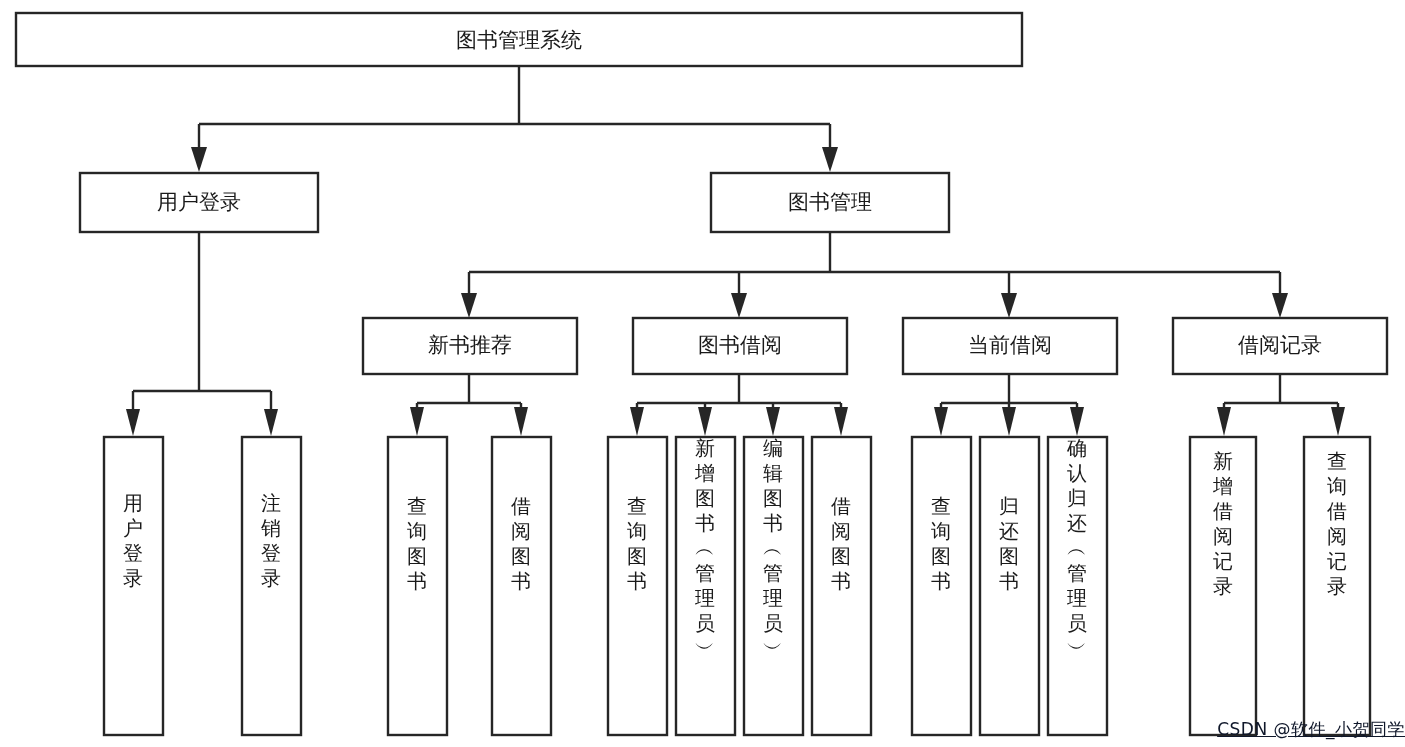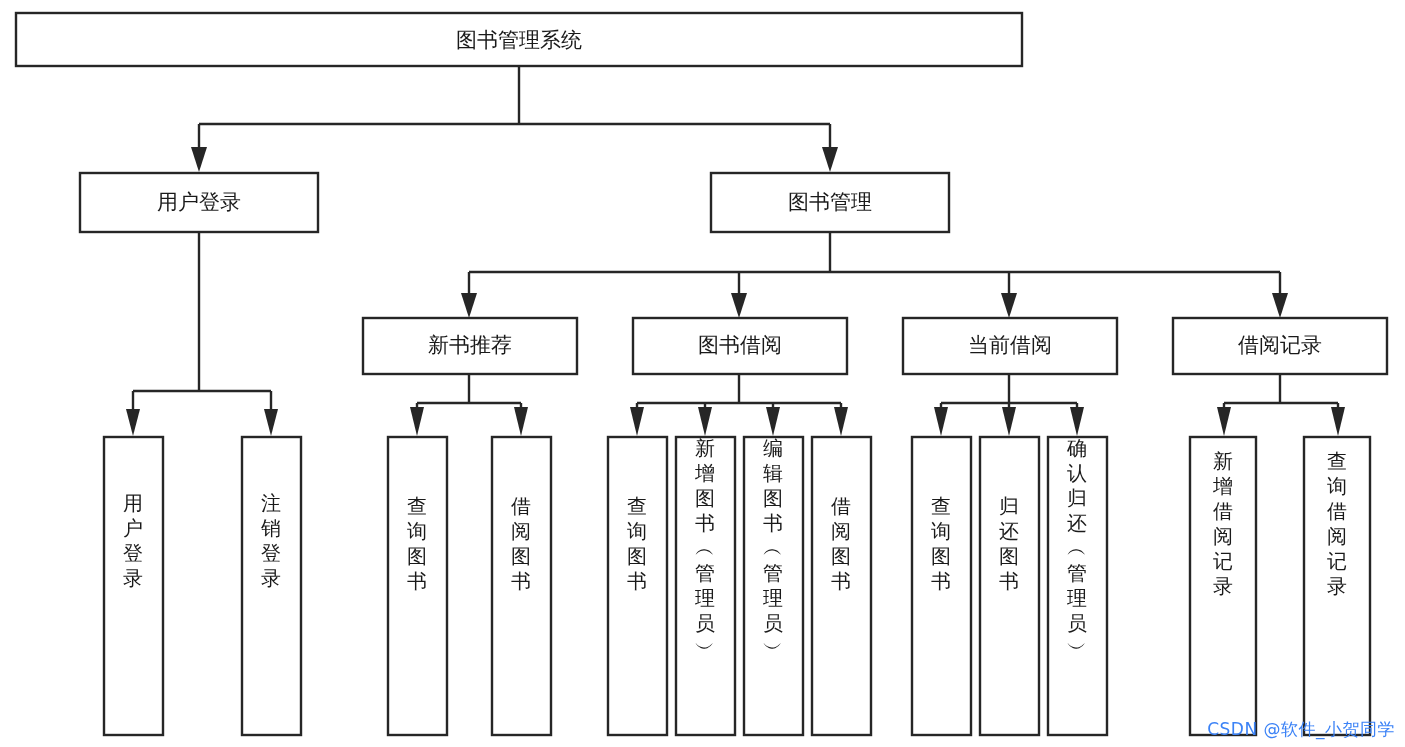--- a/index.html
+++ b/index.html
@@ -50,28 +50,29 @@
     dominant-baseline: middle;
   }
   .node-label-v {
     font-family: "DejaVu Sans", "Liberation Sans", sans-serif;
     font-size: 20px;
     fill: #1a1a1a;
     text-anchor: middle;
   }
   .watermark {
     position: absolute;
-    right: 10px;
+    right: 0;
     bottom: 6px;
     font-family: "DejaVu Sans", "Liberation Sans", sans-serif;
     font-size: 17px;
-    color: #3b82f6;
+    color: #0f172a;
     letter-spacing: 0.5px;
     white-space: nowrap;
     user-select: none;
+    text-decoration: underline;
   }
 </style>
 </head>
 <body>
 
 <div id="diagram-root">
 
   <svg id="tree-svg" viewBox="0 0 1405 747" xmlns="http://www.w3.org/2000/svg">
 
     <g id="connectors">

